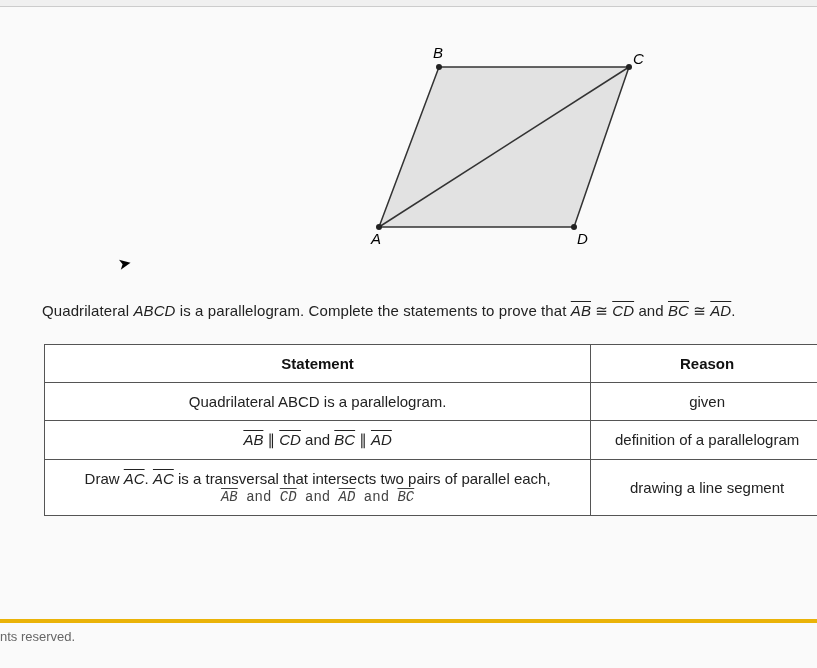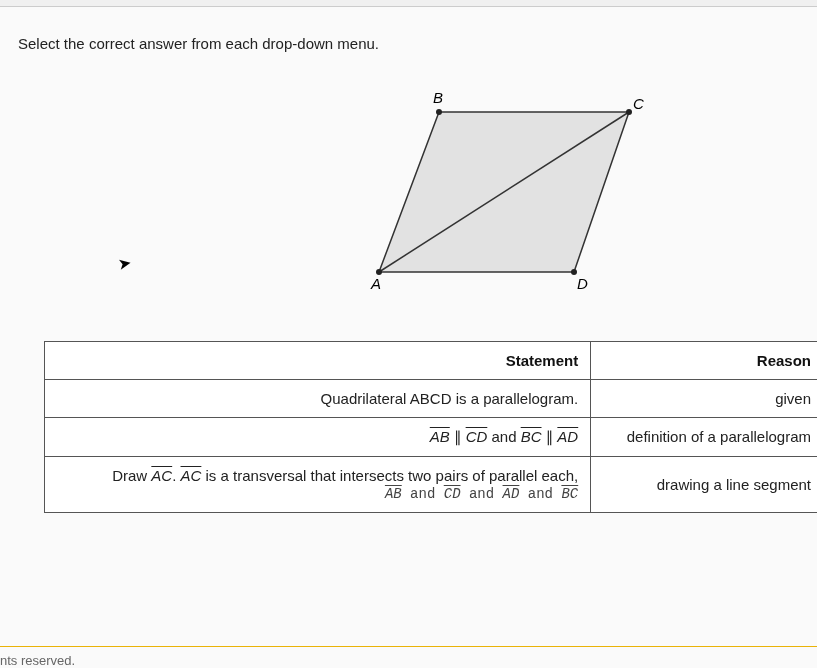--- a/index.html
+++ b/index.html
@@ -46,35 +46,35 @@
       border-collapse: collapse;
       margin: 24px 0 0 44px;
       width: 780px;
       background: #fff;
       font-size: 15px;
       color: #222;
     }
     table.proof th, table.proof td {
       border: 1px solid #555;
       padding: 10px 12px;
-      text-align: right;
+      text-align: center;
       vertical-align: top;
       font-weight: normal;
     }
     table.proof th {
       font-weight: bold;
       color: #111;
     }
     .footer {
       position: absolute;
-      bottom: 0;
+      bottom: 24px;
       left: 0;
       font-size: 13px;
       color: #666;
-      border-top: 1px solid #eab308;
+      border-top: 4px solid #eab308;
       width: 100%;
       padding: 6px 0 0 0;
     }
     .cursor {
       position: absolute;
       left: 118px;
       top: 254px;
       font-size: 16px;
       color: #000;
       transform: rotate(-10deg);
@@ -89,39 +89,41 @@
       color: #444;
       font-family: Liberation Mono, monospace;
     }
   </style>
 </head>
 <body>
 
 <div class="content">
   <div class="top-border"></div>
 
-  <div class="instruction">Select the correct answer from each drop-down menu.</div>
 
   <div class="diagram-wrap">
     <svg width="320" height="210" viewBox="0 0 320 210">
       <polygon points="30,185 90,25 280,25 225,185" fill="#e2e2e2" stroke="#333" stroke-width="1.5"></polygon>
       <line x1="30" y1="185" x2="280" y2="25" stroke="#333" stroke-width="1.5"></line>
       <circle cx="30" cy="185" r="3" fill="#222"></circle>
       <circle cx="90" cy="25" r="3" fill="#222"></circle>
       <circle cx="280" cy="25" r="3" fill="#222"></circle>
       <circle cx="225" cy="185" r="3" fill="#222"></circle>
       <text x="22" y="202" font-size="15" font-style="italic" fill="#000">A</text>
       <text x="84" y="16" font-size="15" font-style="italic" fill="#000">B</text>
       <text x="284" y="22" font-size="15" font-style="italic" fill="#000">C</text>
       <text x="228" y="202" font-size="15" font-style="italic" fill="#000">D</text>
     </svg>
   </div>
 
   <div class="cursor">➤</div>
 
+  <div class="prove-text">
+    <span>Quadrilateral </span><span class="ital">ABCD</span><span> is a parallelogram. Complete the statements to prove that </span><span class="overline">AB</span><span> ≅ </span><span class="overline">CD</span><span> and </span><span class="overline">BC</span><span> ≅ </span><span class="overline">AD</span><span>.</span>
+  </div>
 
   <table class="proof">
     <tbody>
         <tr>
       <th>Statement</th>
       <th>Reason</th>
     </tr>
     <tr>
       <td>Quadrilateral ABCD is a parallelogram.</td>
       <td>given</td>

